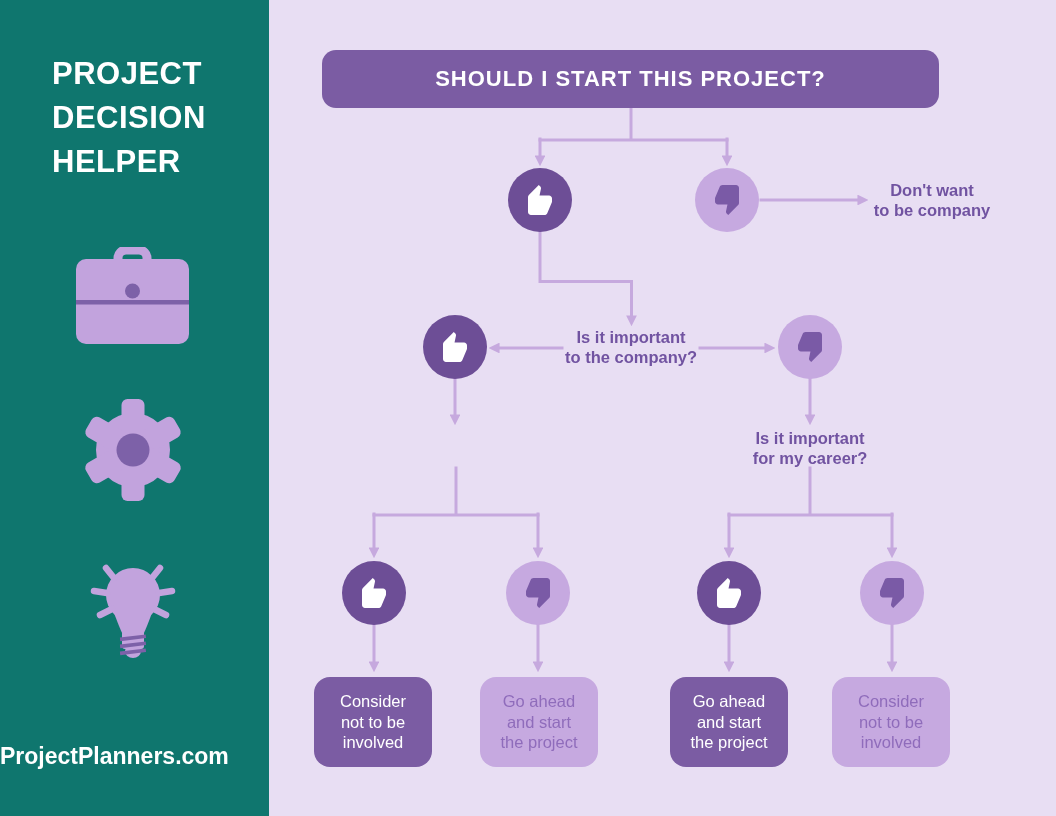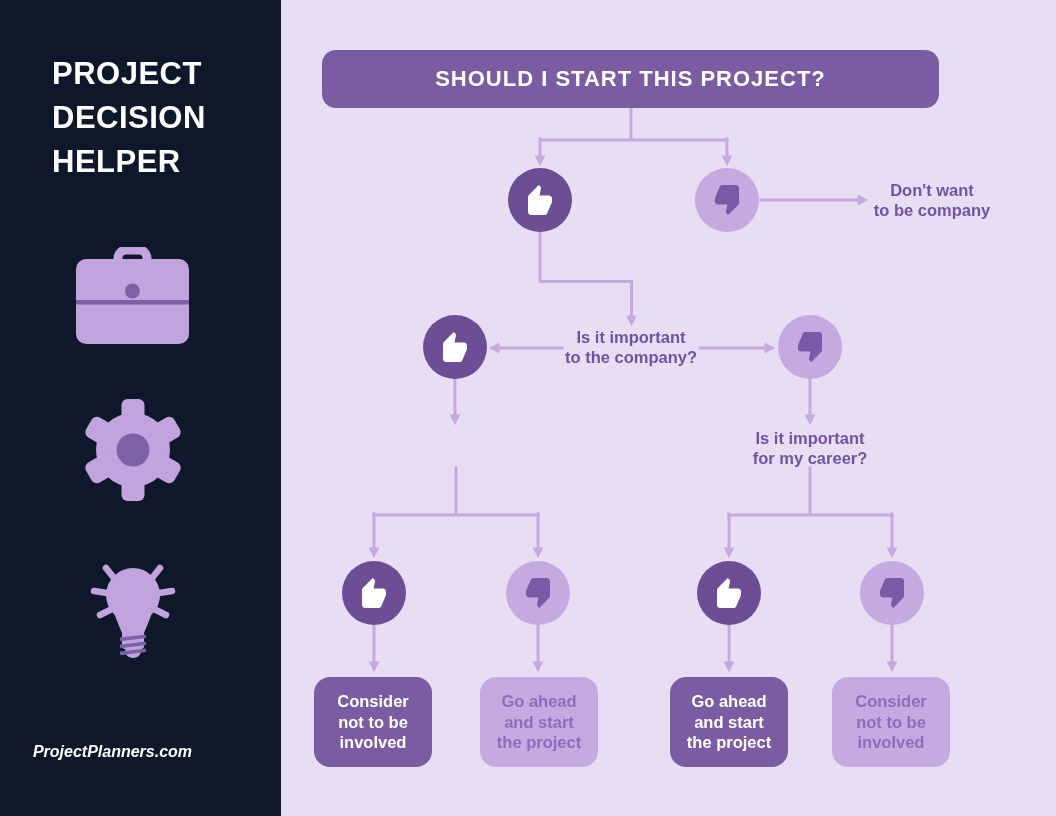--- a/index.html
+++ b/index.html
@@ -7,35 +7,34 @@
     width:1056px; height:816px;
     font-family:"Liberation Sans", sans-serif;
     background:#e8def3;
     overflow:hidden;
   }
   .page { position:relative; width:1056px; height:816px; background:#e8def3; }
 
   
   .sidebar {
     position:absolute; left:0; top:0; width:269px; height:816px;
-    background:#0f172a;
-    padding-left:12px;
+    background:#0f766e;
   }
   .side-title {
     position:absolute; left:52px; top:52px; margin:0;
     color:#ffffff; font-size:31px; line-height:44px; font-weight:bold;
     letter-spacing:0.5px; white-space:pre-line;
   }
   .side-icon { position:absolute; }
   .icon-briefcase { left:76px; top:247px; }
   .icon-gear     { left:82px; top:399px; }
   .icon-bulb     { left:85px; top:557px; }
   .side-footer {
     position:absolute; left:0; top:743px; width:225px;
-    text-align:center; color:#ffffff; font-size:16px; font-weight:bold;font-style:italic;
+    text-align:center; color:#ffffff; font-size:23px; font-weight:bold;
   }
 
   
   .flow { position:absolute; left:0; top:0; width:1056px; height:816px; }
   .connectors { position:absolute; left:0; top:0; pointer-events:none; }
 
   .root-box {
     position:absolute; left:322px; top:50px; width:617px; height:58px;
     background:#7b5ca3; border-radius:14px;
     display:flex; align-items:center; justify-content:center;
@@ -50,21 +49,21 @@
   .circle.light { background:#c6a9e0; }
 
   .q {
     position:absolute; text-align:center; font-weight:bold;
     font-size:16.5px; line-height:20px; color:#7153a1; white-space:pre-line;
   }
 
   .leaf {
     position:absolute; top:677px; width:118px; height:90px; border-radius:16px;
     display:flex; align-items:center; justify-content:center; text-align:center;
-    font-weight:bold; font-size:16.5px; line-height:20.5px; white-space:pre-line;
+    font-weight:normal; font-size:16.5px; line-height:20.5px; white-space:pre-line;
   }
   .leaf.dark  { background:#7b5ca3; color:#ffffff; }
   .leaf.light { background:#c6a9e0; color:#8f6cbb; }
 </style>
 </head>
 <body>
 
 <div class="page">
 
   <aside class="sidebar">

